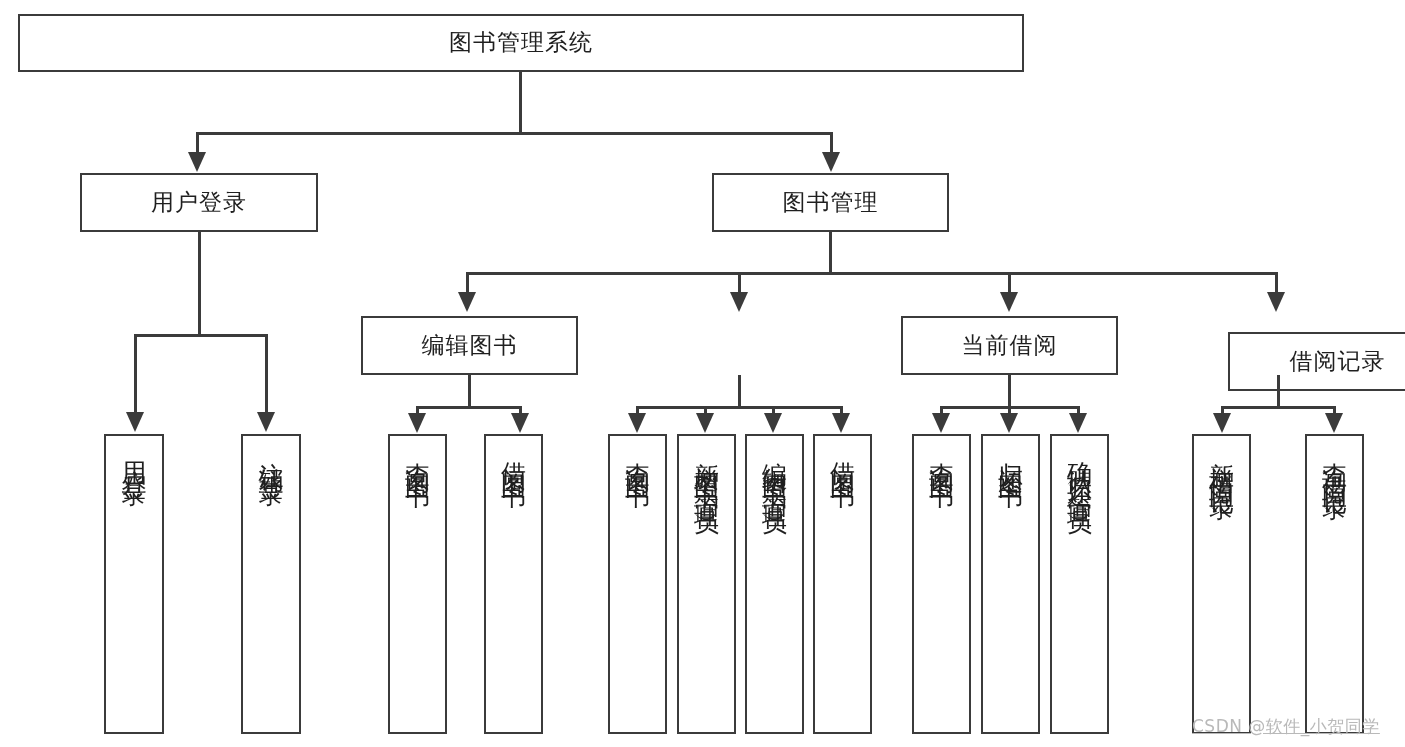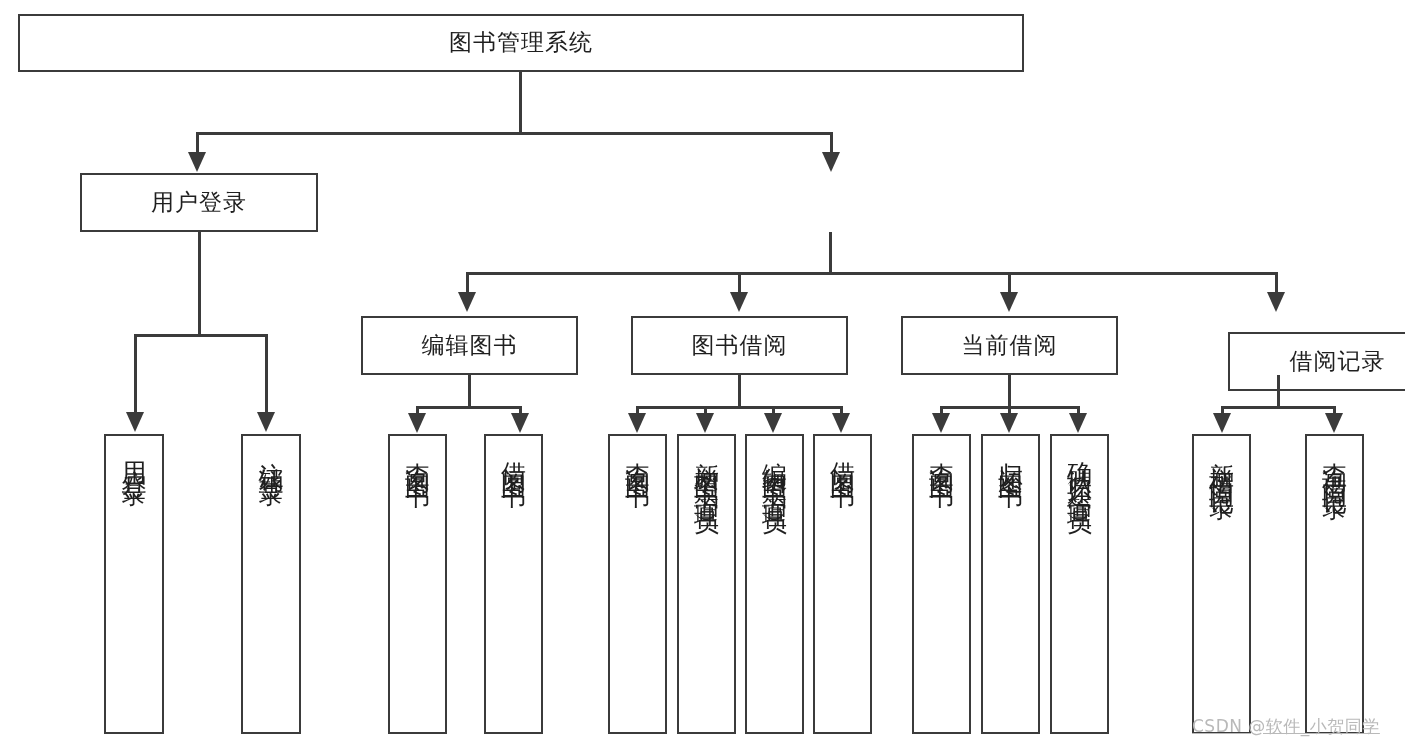--- a/index.html
+++ b/index.html
@@ -90,20 +90,23 @@
   <div class="vline" style="left:519px;top:72px;width:3px;height:62px;"></div>
 
   <div class="hline" style="left:196px;top:132px;width:637px;height:3px;"></div>
   <div class="vline" style="left:196px;top:132px;width:3px;height:22px;"></div>
   <div class="arrow" style="left:188px;top:152px;"></div>
   <div class="vline" style="left:830px;top:132px;width:3px;height:22px;"></div>
   <div class="arrow" style="left:822px;top:152px;"></div>
 
   <div class="box h" style="left:80px;top:173px;width:238px;height:59px;">
     <span class="lbl">用户登录</span>
+  </div>
+  <div class="box h" style="left:712px;top:173px;width:237px;height:59px;">
+    <span class="lbl">图书管理</span>
   </div>
 
   <div class="vline" style="left:198px;top:232px;width:3px;height:105px;"></div>
   <div class="hline" style="left:134px;top:334px;width:134px;height:3px;"></div>
   <div class="vline" style="left:134px;top:334px;width:3px;height:80px;"></div>
   <div class="arrow" style="left:126px;top:412px;"></div>
   <div class="vline" style="left:265px;top:334px;width:3px;height:80px;"></div>
   <div class="arrow" style="left:257px;top:412px;"></div>
 
   <div class="vline" style="left:829px;top:232px;width:3px;height:42px;"></div>
@@ -113,23 +116,20 @@
   <div class="vline" style="left:738px;top:272px;width:3px;height:22px;"></div>
   <div class="arrow" style="left:730px;top:292px;"></div>
   <div class="vline" style="left:1008px;top:272px;width:3px;height:22px;"></div>
   <div class="arrow" style="left:1000px;top:292px;"></div>
   <div class="vline" style="left:1275px;top:272px;width:3px;height:22px;"></div>
   <div class="arrow" style="left:1267px;top:292px;"></div>
 
   <div class="box h" style="left:361px;top:316px;width:217px;height:59px;">
     <span class="lbl">编辑图书</span>
   </div>
-  <div class="box h" style="left:631px;top:316px;width:217px;height:59px;">
-    <span class="lbl">图书借阅</span>
-  </div>
   <div class="box h" style="left:901px;top:316px;width:217px;height:59px;">
     <span class="lbl">当前借阅</span>
   </div>
   <div class="box h" style="left:1228px;top:316px;width:219px;height:59px;margin-top:16px;">
     <span class="lbl">借阅记录</span>
   </div>
 
   <div class="vline" style="left:468px;top:375px;width:3px;height:33px;"></div>
   <div class="hline" style="left:416px;top:406px;width:106px;height:3px;"></div>
   <div class="vline" style="left:416px;top:406px;width:3px;height:9px;"></div>

